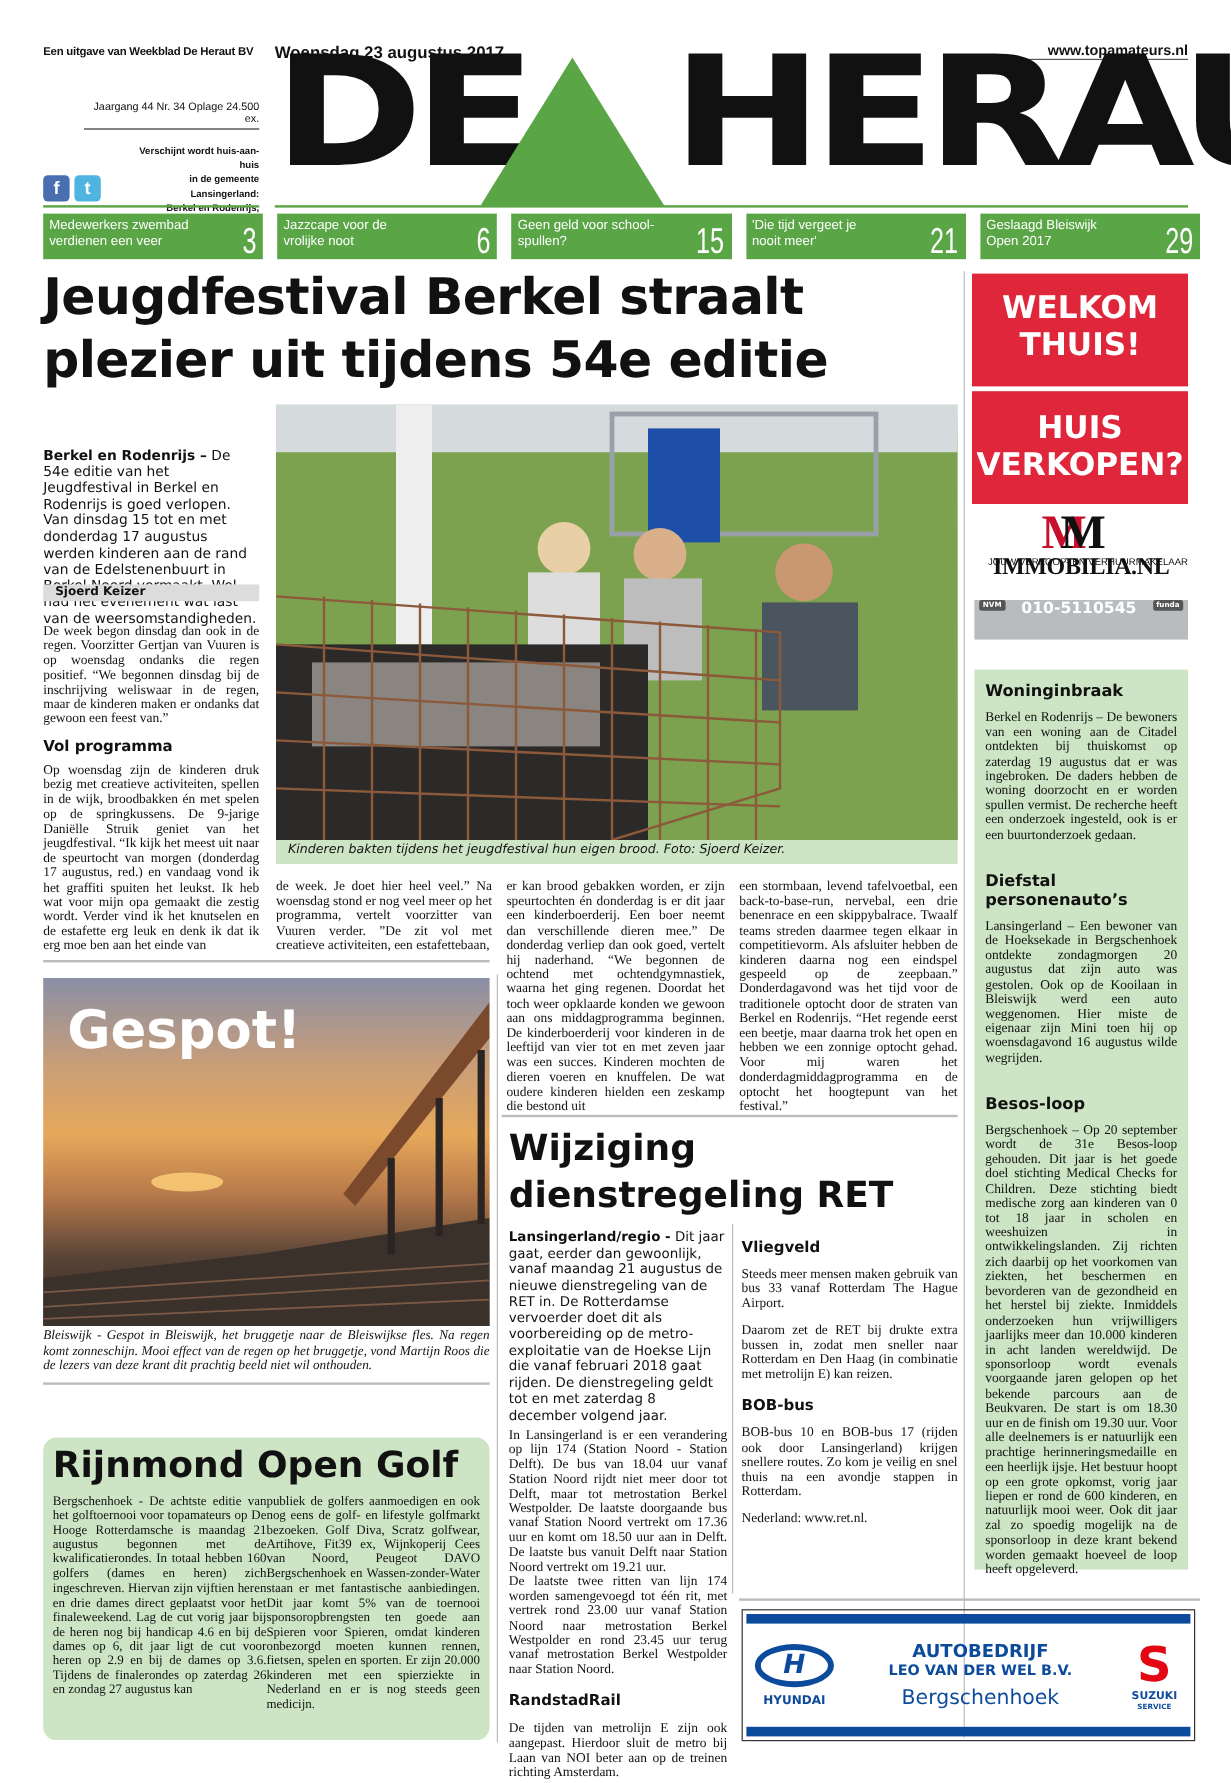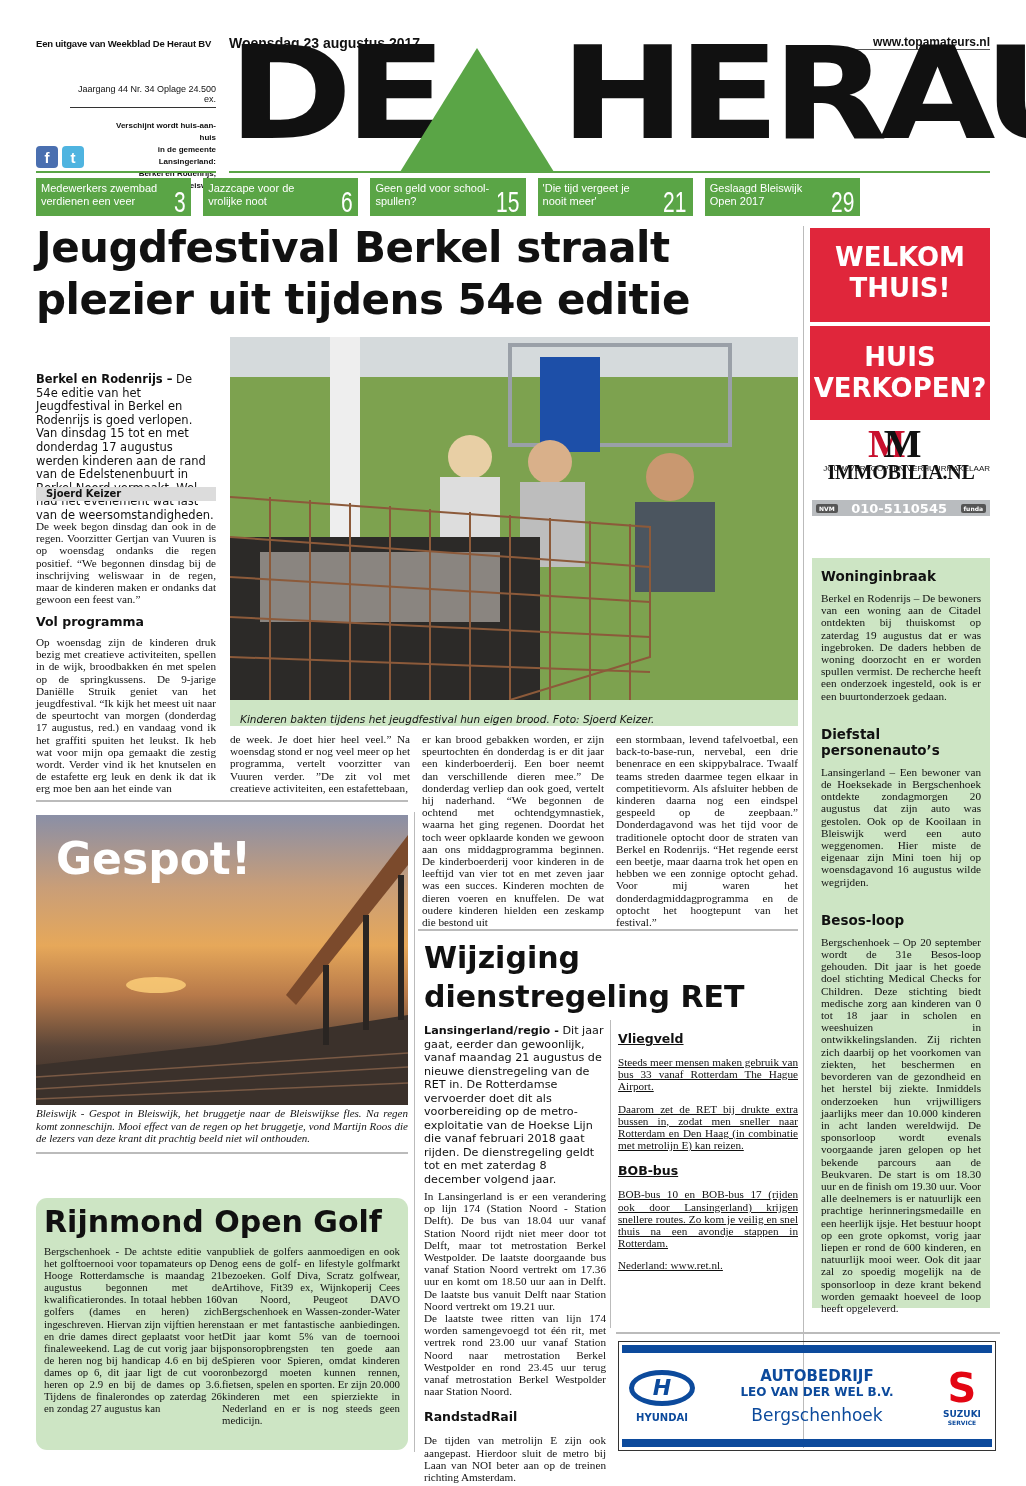--- a/index.html
+++ b/index.html
@@ -15,38 +15,38 @@
   .verschijnt { left: 100px; top: 120px; width: 116px; font: bold 8px "Liberation Sans", sans-serif; text-align: right; line-height: 12px; }
   .social { left: 36px; top: 146px; display: flex; gap: 4px; }
   .social span { width: 22px; height: 22px; border-radius: 4px; color: #fff; font: bold 15px "Liberation Sans", sans-serif; display: flex; align-items: center; justify-content: center; }
   .fb { background: #4a6fb0; }
   .tw { background: #4fb4e0; }
   .logo { left: 226px; top: 46px; width: 768px; height: 128px; }
   .logo .txt { position: absolute; top: -20px; font: 900 150px "DejaVu Sans", sans-serif; letter-spacing: -8px; line-height: 160px; transform: scaleY(0.85); transform-origin: top left; }
   .green-rule { height: 2px; background: #5aa546; }
 
   
-  .teasers { left: 36px; top: 178px; width: 824px; height: 38px; display: flex; gap: 12px; }
+  .teasers { left: 36px; top: 178px; width: 964px; height: 38px; display: flex; gap: 12px; }
   .teaser { flex: 1; background: #5aa546; color: #fff; position: relative; padding: 4px 5px; }
   .teaser .t { font: 11px "Liberation Sans", sans-serif; line-height: 13px; width: 145px; }
   .teaser .n { position: absolute; right: 6px; bottom: -3px; font: 30px "Liberation Sans", sans-serif; transform: scaleX(0.7); transform-origin: right bottom; }
 
   
   .headline { left: 36px; top: 222px; width: 760px; font: bold 42px "DejaVu Sans", sans-serif; line-height: 52px; letter-spacing: -0.5px; }
   .vline { width: 1px; background: #bbb; }
   .hline { height: 2px; background: #bbb; }
 
   .lead { left: 36px; top: 336px; width: 180px; font: 11.5px "DejaVu Sans", sans-serif; line-height: 13.6px; margin-top: 37px; }
   .lead b { font-weight: bold; }
   .byline { left: 36px; top: 487px; width: 180px; height: 14px; background: #dcdcdc; font: bold 10px "DejaVu Sans", sans-serif; padding-left: 10px; line-height: 14px; }
   .subhead { font: bold 12.5px "DejaVu Sans", sans-serif; }
 
   .photo { left: 230px; top: 337px; width: 568px; height: 363px; overflow: hidden;
     background: linear-gradient(180deg, #d8dde0 0%, #9bb27a 10%, #7ba14f 35%, #6f9443 60%, #5f8438 100%); }
-  .caption { left: 230px; top: 700px; width: 568px; height: 20px; background: #cde5c4; font: italic 10.5px "DejaVu Sans", sans-serif; padding: 13px 10px; }
+  .caption { left: 230px; top: 700px; width: 568px; height: 20px; background: #cde5c4; font: italic 10.5px "DejaVu Sans", sans-serif; padding: 2px 10px; }
 
   .col { font: 11.2px "Liberation Serif", serif; line-height: 12.2px; text-align: justify; }
 
   
   .gespot { left: 36px; top: 815px; width: 372px; height: 290px; overflow: hidden;
     background: linear-gradient(180deg, #8a8fa6 0%, #c99e78 25%, #e6a85a 45%, #b87a4a 62%, #5a4538 80%, #2e2520 100%); }
   .gespot .ttl { position: absolute; left: 20px; top: 18px; color: #fff; font: bold 44px "DejaVu Sans", sans-serif; }
   .gespot-cap { left: 36px; top: 1107px; width: 372px; font: italic 11px "Liberation Serif", serif; line-height: 12.5px; text-align: justify; }
 
   
@@ -59,21 +59,21 @@
   .ret-head { left: 424px; top: 938px; width: 380px; font: bold 30px "DejaVu Sans", sans-serif; line-height: 39px; }
   .ret-lead { left: 424px; top: 1024px; width: 182px; font: 11.2px "DejaVu Sans", sans-serif; line-height: 13.5px; }
 
   
   .ad1 { left: 810px; top: 228px; width: 180px; height: 94px; background: #e0263b; color: #fff; font: bold 26px "DejaVu Sans", sans-serif; text-align: center; line-height: 31px; padding-top: 14px; }
   .ad2 { left: 810px; top: 326px; width: 180px; height: 94px; background: #e0263b; color: #fff; font: bold 26px "DejaVu Sans", sans-serif; text-align: center; line-height: 31px; padding-top: 16px; }
   .immo-m { left: 868px; top: 424px; font: bold 40px "Liberation Serif", serif; color: #c8102e; line-height: 40px; }
   .immo-m span { color: #111; margin-left: -22px; }
   .immo-name { left: 812px; top: 461px; width: 178px; font: bold 20px "Liberation Serif", serif; text-align: center; letter-spacing: -0.3px; }
   .immo-sub { left: 812px; top: 464px; width: 178px; font: 8px "Liberation Sans", sans-serif; text-align: right; }
-  .immo-phone { left: 812px; top: 500px; width: 178px; height: 16px; background: #b9bcbf; color: #fff; font: bold 13px "DejaVu Sans", sans-serif; display: flex; align-items: center; justify-content: space-between; padding: 0 4px; }
+  .immo-phone { left: 812px; top: 500px; width: 178px; height: 33px; background: #b9bcbf; color: #fff; font: bold 13px "DejaVu Sans", sans-serif; display: flex; align-items: flex-start; justify-content: space-between; padding: 0 4px; }
   .immo-phone .badge { font-size: 6px; background: #555; padding: 1px 3px; border-radius: 2px; }
   .sidebar-news { left: 812px; top: 558px; width: 178px; height: 750px; background: #cde5c4; padding: 10px 9px; }
   .sidebar-news h3 { font: bold 13.5px "DejaVu Sans", sans-serif; margin: 0 0 8px; line-height: 16px; }
   .sidebar-news p { font: 11.2px "Liberation Serif", serif; line-height: 12.2px; text-align: justify; margin-bottom: 24px; }
 
   
   .carad { left: 618px; top: 1341px; width: 378px; height: 110px; border: 1px solid #333; padding: 3px; }
   .carad .bar { height: 8px; background: #0c4a9c; }
   .carad .mid { display: flex; align-items: center; height: 86px; }
   .hyundai { width: 80px; text-align: center; color: #0c4a9c; font: bold 10px "DejaVu Sans", sans-serif; }
@@ -215,21 +215,21 @@
 <div class="abs ret-lead">
   <b>Lansingerland/regio -</b>
   <span>Dit jaar gaat, eerder dan gewoonlijk, vanaf maandag 21 augustus de nieuwe dienstregeling van de RET in. De Rotterdamse vervoerder doet dit als voorbereiding op de metro-exploitatie van de Hoekse Lijn die vanaf februari 2018 gaat rijden. De dienstregeling geldt tot en met zaterdag 8 december volgend jaar.</span>
 </div>
 <div class="abs col" style="left:424px;top:1190px;width:182px;">
   <div>In Lansingerland is er een verandering op lijn 174 (Station Noord - Station Delft). De bus van 18.04 uur vanaf Station Noord rijdt niet meer door tot Delft, maar tot metrostation Berkel Westpolder. De laatste doorgaande bus vanaf Station Noord vertrekt om 17.36 uur en komt om 18.50 uur aan in Delft. De laatste bus vanuit Delft naar Station Noord vertrekt om 19.21 uur.</div>
   <div>De laatste twee ritten van lijn 174 worden samengevoegd tot één rit, met vertrek rond 23.00 uur vanaf Station Noord naar metrostation Berkel Westpolder en rond 23.45 uur terug vanaf metrostation Berkel Westpolder naar Station Noord.</div>
   <div class="subhead" style="margin:12px 0 10px;">RandstadRail</div>
   <div>De tijden van metrolijn E zijn ook aangepast. Hierdoor sluit de metro bij Laan van NOI beter aan op de treinen richting Amsterdam.</div>
 </div>
-<div class="abs col" style="left:618px;top:1021px;width:180px;text-decoration:underline;">
+<div class="abs col" style="left:618px;top:1021px;width:180px;">
   <div style="height:36px;overflow:hidden;"></div>
   <div class="subhead" style="margin:-26px 0 10px;">Vliegveld</div>
   <div>Steeds meer mensen maken gebruik van bus 33 vanaf Rotterdam The Hague Airport.</div>
   <div style="margin-top:10px">Daarom zet de RET bij drukte extra bussen in, zodat men sneller naar Rotterdam en Den Haag (in combinatie met metrolijn E) kan reizen.</div>
   <div class="subhead" style="margin:12px 0 10px;">BOB-bus</div>
   <div>BOB-bus 10 en BOB-bus 17 (rijden ook door Lansingerland) krijgen snellere routes. Zo kom je veilig en snel thuis na een avondje stappen in Rotterdam.</div>
   <div style="margin-top:10px">Nederland: www.ret.nl.</div>
 </div>
 <div class="abs vline" style="left:610px;top:1020px;height:308px;"></div>
 <div class="abs hline" style="left:616px;top:1332px;width:384px;"></div>

